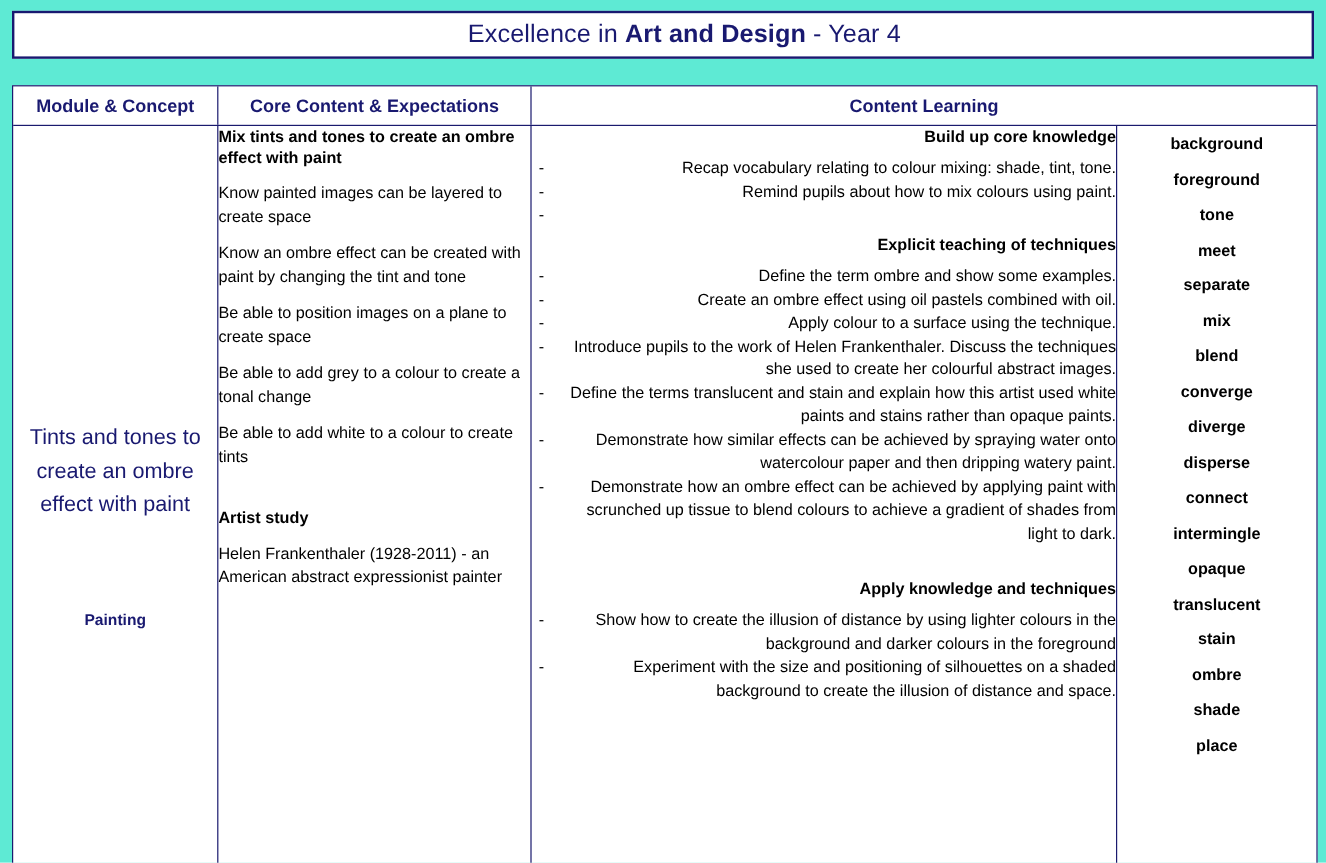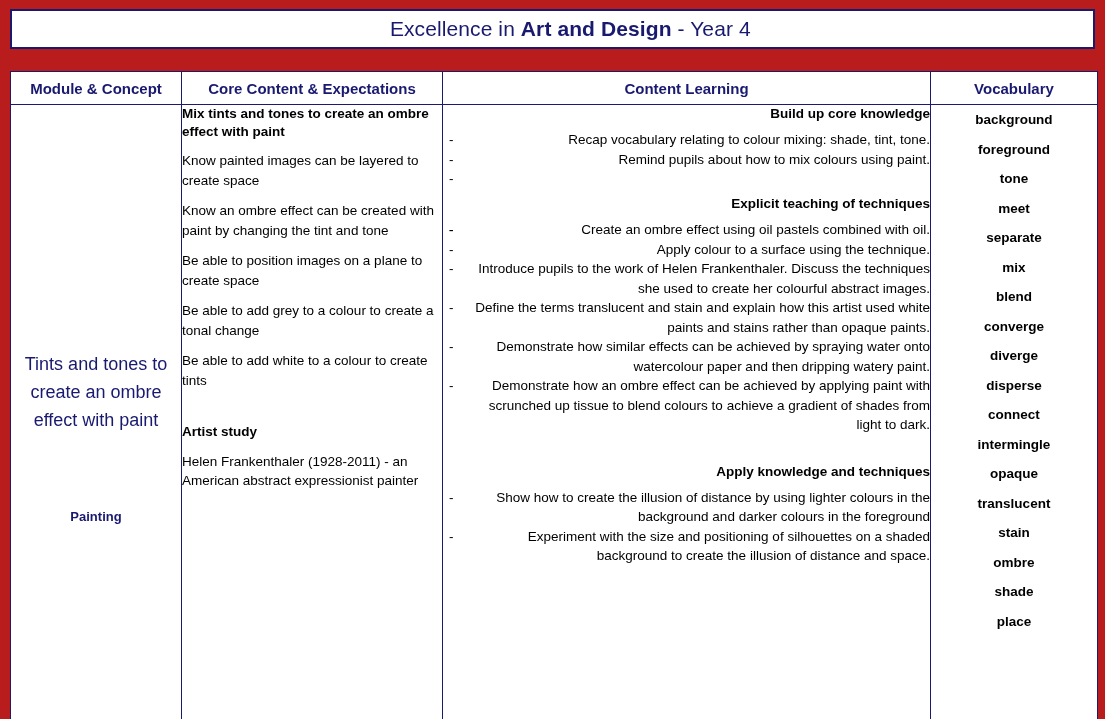--- a/index.html
+++ b/index.html
@@ -11,21 +11,21 @@
     width: 1105px;
     height: 719px;
     font-family: "Liberation Sans", sans-serif;
     color: #000000;
     overflow: hidden;
   }
   .page {
     position: relative;
     width: 1105px;
     height: 719px;
-    background: #b91c1c;
+    background: #5eead4;
   }
 
   
   .title-banner {
     position: absolute;
     left: 10px;
     top: 9px;
     width: 1085px;
     height: 40px;
     box-sizing: border-box;
@@ -215,23 +215,20 @@
 
     <div class="header-row">
       <div class="cell col-module">
         <span class="header-label">Module &amp; Concept</span>
       </div>
       <div class="cell col-core">
         <span class="header-label">Core Content &amp; Expectations</span>
       </div>
       <div class="cell col-learning">
         <span class="header-label">Content Learning</span>
-      </div>
-      <div class="cell col-vocab">
-        <span class="header-label">Vocabulary</span>
       </div>
     </div>
 
     <div class="body-row">
 
       <div class="cell col-module module-cell">
         <div class="module-title">Tints and tones to create an ombre effect with paint</div>
         <div class="module-subject">Painting</div>
       </div>
 
@@ -256,21 +253,21 @@
             <li class="bullet-item"><span class="dash">-</span><span>Remind pupils about how to mix colours using paint.</span></li>
             <li class="bullet-item"><span class="dash">-</span></li>
           </ul>
         </div>
 
         <div class="section-spacer-lg"></div>
 
         <div class="section">
           <div class="section-heading">Explicit teaching of techniques</div>
           <ul class="bullet-list">
-            <li class="bullet-item"><span class="dash">-</span></li>
+            <li class="bullet-item"><span class="dash">-</span><span>Define the term ombre and show some examples.</span></li>
             <li class="bullet-item"><span class="dash">-</span><span>Create an ombre effect using oil pastels combined with oil.</span></li>
             <li class="bullet-item"><span class="dash">-</span><span>Apply colour to a surface using the technique.</span></li>
             <li class="bullet-item"><span class="dash">-</span><span>Introduce pupils to the work of Helen Frankenthaler. Discuss the techniques she used to create her colourful abstract images.</span></li>
             <li class="bullet-item"><span class="dash">-</span><span>Define the terms translucent and stain and explain how this artist used white paints and stains rather than opaque paints.</span></li>
             <li class="bullet-item"><span class="dash">-</span><span>Demonstrate how similar effects can be achieved by spraying water onto watercolour paper and then dripping watery paint.</span></li>
             <li class="bullet-item"><span class="dash">-</span><span>Demonstrate how an ombre effect can be achieved by applying paint with scrunched up tissue to blend colours to achieve a gradient of shades from light to dark.</span></li>
           </ul>
         </div>
 
         <div class="section-spacer-md"></div>

